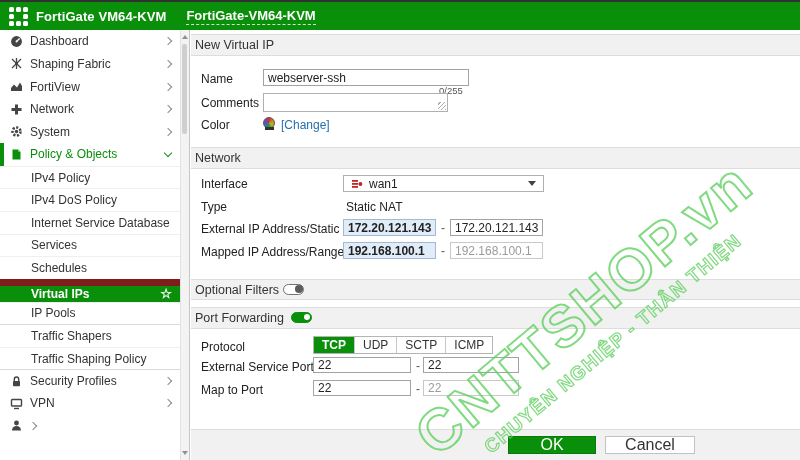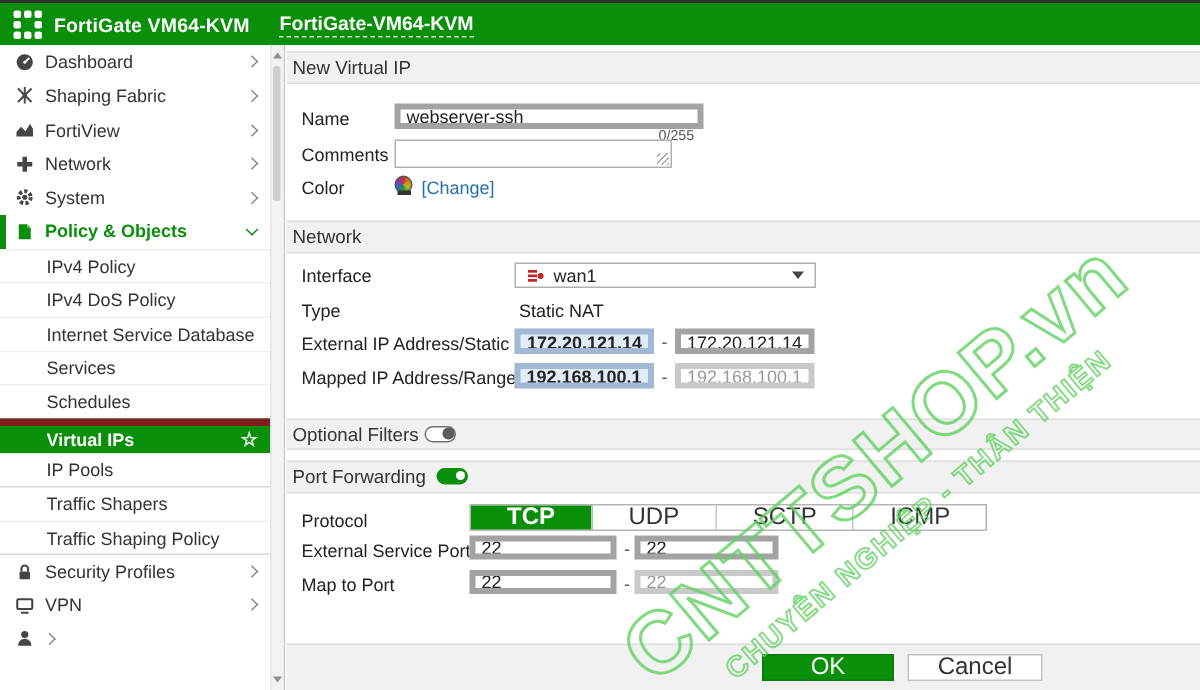--- a/index.html
+++ b/index.html
@@ -24,57 +24,57 @@
   .nav{position:absolute;left:0;top:0;right:8px;bottom:0;overflow:hidden}
   .row{height:22.63px;display:flex;align-items:center;padding:0 7px 0 10px;
     font-size:12px;color:#333;cursor:pointer;box-sizing:border-box;white-space:nowrap}
   .row .icon{width:20px;display:flex;align-items:center;flex:0 0 20px}
   .row .label{flex:1;overflow:hidden}
   .chev{width:5px;height:5px;border-right:1.5px solid #8a8a8a;border-bottom:1.5px solid #8a8a8a;
     transform:rotate(-45deg);margin-right:3px;flex:0 0 auto}
   .chev.down{transform:rotate(45deg);border-color:#0a8f0a;margin-top:-3px}
   .row.sub{padding-left:31px;border-top:1px solid #efefef}
   .row.gsep{border-top:1px solid #d9d9d9}
-  .row.parent-active{color:#0a8f0a;font-weight:bold;box-shadow:inset 4px 0 0 #0a8f0a}
+  .row.parent-active{color:#0a8f0a;font-weight:normal;box-shadow:inset 4px 0 0 #0a8f0a}
   .row.parent-active .label{color:#0a8f0a}
-  .row.selected{background:#0a8f0a;color:#fff;font-weight:bold;border-top:5px solid #7f1d1d}
+  .row.selected{background:#0a8f0a;color:#fff;font-weight:bold;border-top:7px solid #7f1d1d}
   .star{color:#fff;font-size:13px;margin-right:2px}
   .sb-scroll{position:absolute;right:0;top:0;width:8px;bottom:0;background:#f3f3f3;border-left:1px solid #e2e2e2}
   .sb-up,.sb-down{position:absolute;left:1px;width:0;height:0;border-left:3px solid transparent;border-right:3px solid transparent}
   .sb-up{top:5px;border-bottom:4px solid #8f8f8f}
   .sb-down{bottom:5px;border-top:4px solid #8f8f8f}
   .sb-thumb{position:absolute;left:1px;top:14px;width:5px;height:90px;background:#cfcfcf;border-radius:2px}
   
   .content{position:absolute;left:191px;top:30px;right:0;bottom:0;background:#fff;font-size:12px;color:#222}
   .secbar{position:absolute;left:0;right:0;height:22px;background:#f1f1f1;
     border-top:1px solid #ddd;border-bottom:1px solid #ddd;box-sizing:border-box;
     display:flex;align-items:center;padding-left:4px;color:#333;font-size:12.5px}
   .lbl{position:absolute;left:10px;color:#222}
-  .tin{position:absolute;border:4px solid #a3a3a3;font-size:12px;padding:0 4px;
+  .tin{position:absolute;border:1px solid #a3a3a3;font-size:12px;padding:0 4px;
     font-family:"Liberation Sans",sans-serif;color:#222;box-sizing:border-box;height:17px;background:#fff;outline:none}
   .tin.blue{background:#e1ecf9;border-color:#a3b8d2;font-weight:bold}
   .tin.grayval{color:#9b9b9b;border-color:#c9c9c9}
   .counter{position:absolute;font-size:9.5px;color:#555}
   .tarea{position:absolute;border:1px solid #b0b0b0;box-sizing:border-box;background:#fff}
   .grip{position:absolute;right:1px;bottom:1px;width:8px;height:8px;
     background:repeating-linear-gradient(-45deg,#aaa 0 1px,transparent 1px 3px)}
   .link{color:#2470ae;cursor:pointer}
   .dash{position:absolute;color:#555}
   .dd{position:absolute;border:1px solid #b0b0b0;height:17px;box-sizing:border-box;background:#fff;
     display:flex;align-items:center;padding:0 7px;gap:6px;cursor:pointer}
   .dd .caret{margin-left:auto;width:0;height:0;border-left:4px solid transparent;
     border-right:4px solid transparent;border-top:5px solid #444}
   .toggle{position:absolute;width:21px;height:11px;border-radius:6px;background:#fff;box-sizing:border-box;cursor:pointer}
   .toggle.off{border:1.5px solid #707070}
   .toggle.off .knob{position:absolute;right:.5px;top:.3px;width:7.5px;height:7.5px;border-radius:50%;background:#5c5c5c}
   .toggle.on{border:1.5px solid #0a8f0a;background:#0a8f0a}
   .toggle.on .knob{position:absolute;right:1px;top:1px;width:6px;height:6px;border-radius:50%;background:#fff}
   .seg{position:absolute;display:flex;border:1px solid #b5b5b5;height:18px;box-sizing:border-box;background:#fff}
-  .seg>div{padding:0 24px;display:flex;align-items:center;border-right:1px solid #c8c8c8;
-    font-size:16px;color:#333;cursor:pointer}
+  .seg>div{padding:0 8px;display:flex;align-items:center;border-right:1px solid #c8c8c8;
+    font-size:12px;color:#333;cursor:pointer}
   .seg>div:last-child{border-right:none}
   .seg>div.sel{background:#0a8f0a;color:#fff;font-weight:bold}
   .colorchip{position:absolute;width:12px;height:12px;border-radius:50%;
     background:conic-gradient(#c93333,#cc8a1f,#b9b925,#2a9a2a,#2a6fbb,#8a3ab0,#c93333);
     border:1px solid #555;box-sizing:border-box}
   .colorchip:after{content:"";position:absolute;left:1px;bottom:-2px;width:9px;height:3px;background:#333}
   .footer{position:absolute;left:0;right:0;top:399px;height:31px;background:#f1f1f1;border-top:1px solid #ddd;box-sizing:border-box}
   .btn{position:absolute;top:6px;height:18px;font-size:16px;display:flex;align-items:center;
     justify-content:center;cursor:pointer;box-sizing:border-box;font-family:"Liberation Sans",sans-serif}
   .btn.ok{left:317px;width:88px;background:#0a8f0a;color:#fff;border:1px solid #087a08}

